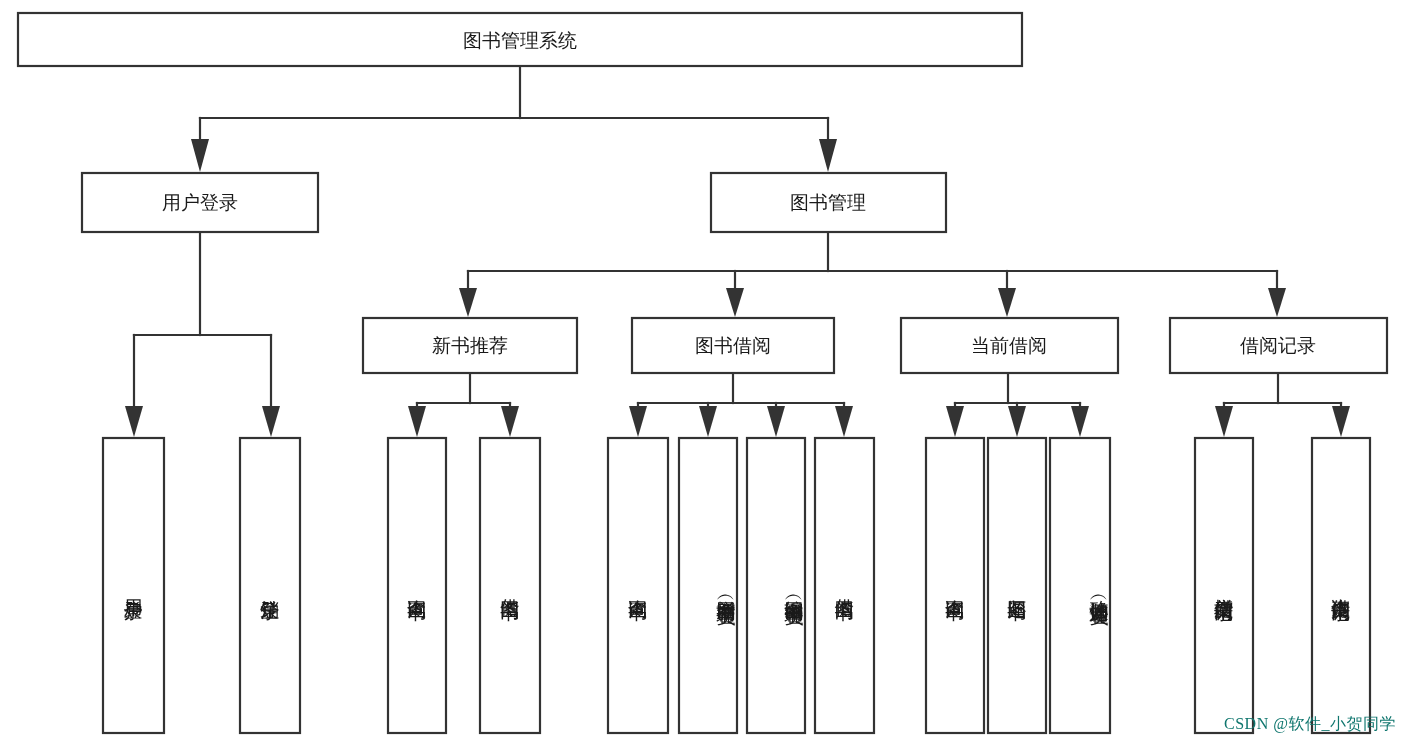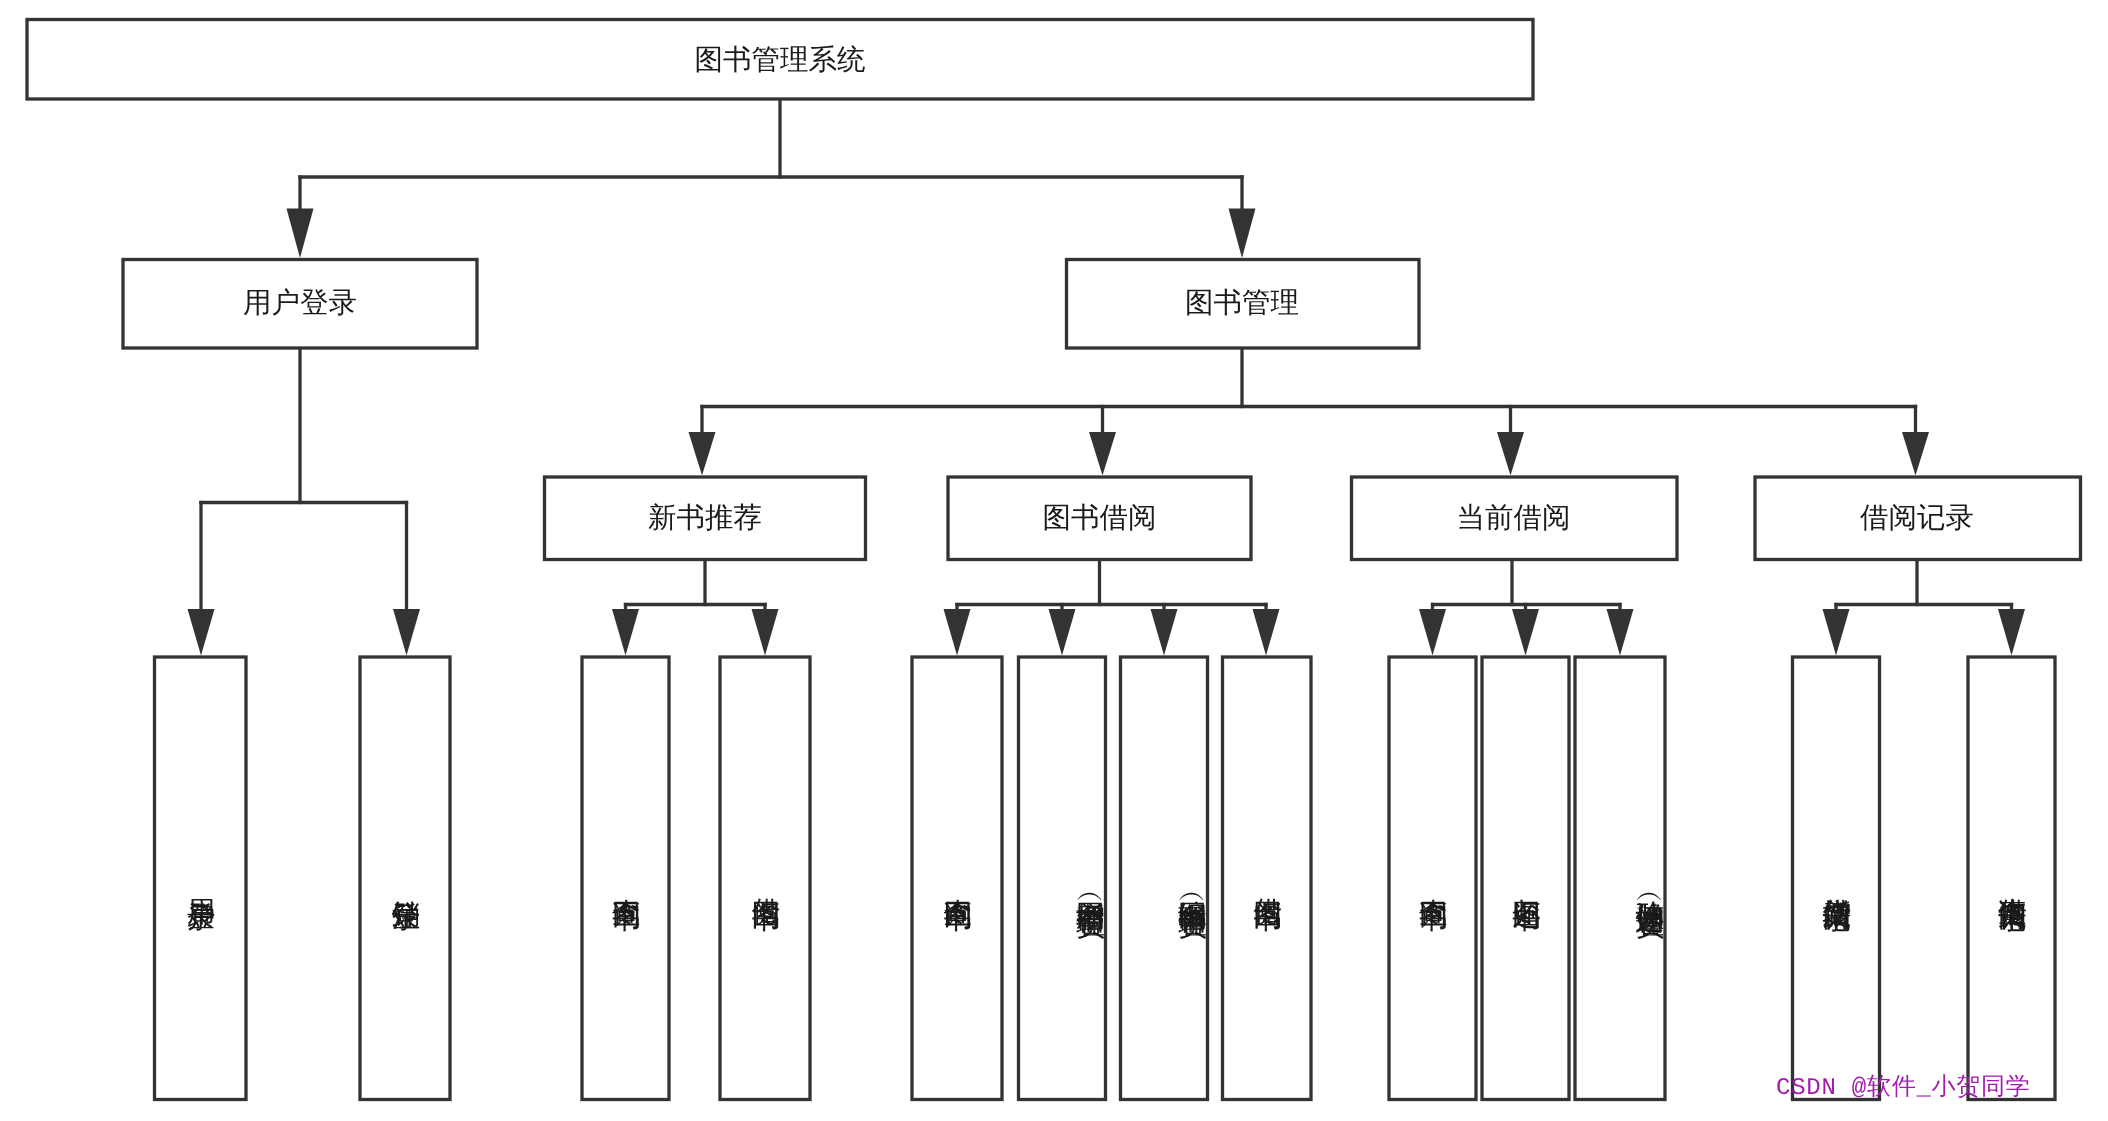--- a/index.html
+++ b/index.html
@@ -62,25 +62,25 @@
     align-items: flex-start;
     justify-content: center;
     white-space: nowrap;
     pointer-events: none;
   }
   .leaf-label.centered {
     align-items: center;
   }
   .watermark {
     position: absolute;
-    left: 1184px;
+    left: 1224px;
     top: 714px;
-    font-family: Liberation Mono, monospace;
+    font-family: Liberation Serif, serif;
     font-size: 16px;
-    color: #a21caf;
+    color: #0f766e;
     white-space: nowrap;
     letter-spacing: 0.5px;
   }
 </style>
 </head>
 <body>
 
 <div id="diagram-root">
 
   <svg id="tree-svg" viewBox="0 0 1405 747">

